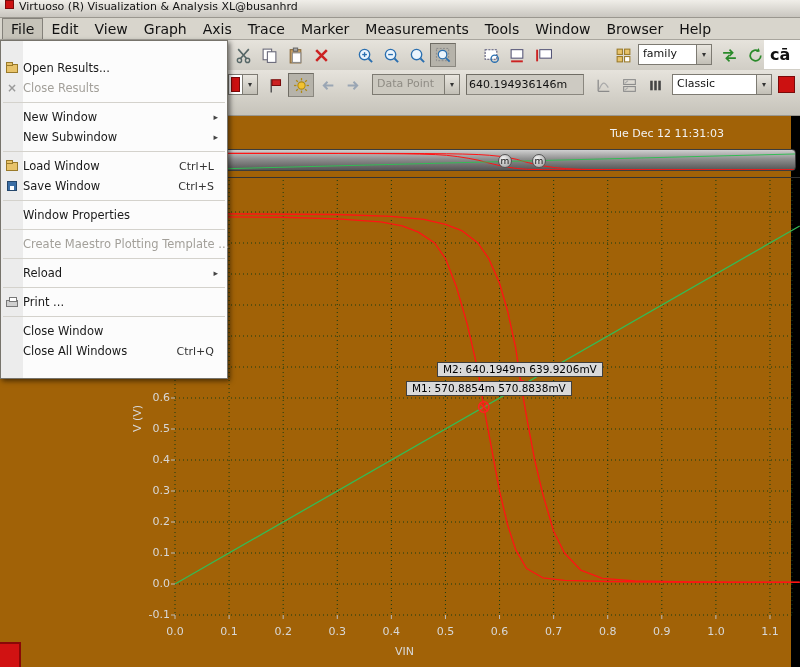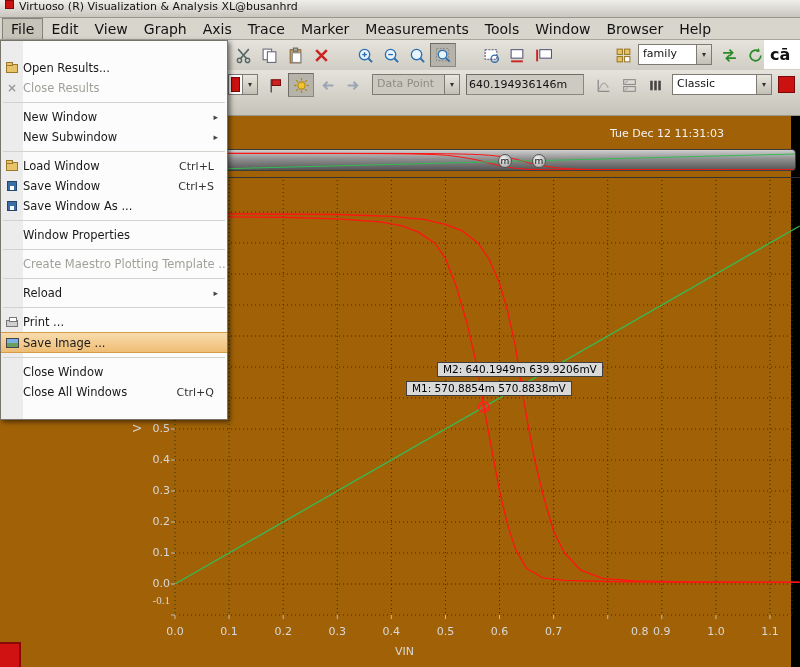--- a/index.html
+++ b/index.html
@@ -380,30 +380,30 @@
       </svg>
 
     <div id="tick-layer">
         <div class="ytick" style="top: 291px;">0.6</div>
         <div class="ytick" style="top: 322px;">0.5</div>
         <div class="ytick" style="top: 353px;">0.4</div>
         <div class="ytick" style="top: 384px;">0.3</div>
         <div class="ytick" style="top: 415px;">0.2</div>
         <div class="ytick" style="top: 446px;">0.1</div>
         <div class="ytick" style="top: 477px;">0.0</div>
-        <div class="ytick" style="top: 493px; font-family: Liberation Serif, serif;">-0.1</div>
+        <div class="ytick" style="top: 508px;">-0.1</div>
         <div class="xtick" style="left: 159px;">0.0</div>
         <div class="xtick" style="left: 213.09px;">0.1</div>
         <div class="xtick" style="left: 267.18px;">0.2</div>
         <div class="xtick" style="left: 321.27px;">0.3</div>
         <div class="xtick" style="left: 375.36px;">0.4</div>
         <div class="xtick" style="left: 429.45px;">0.5</div>
         <div class="xtick" style="left: 483.54px;">0.6</div>
         <div class="xtick" style="left: 537.63px;">0.7</div>
-        <div class="xtick" style="left: 591.72px; margin-left: 32px;">0.8</div>
+        <div class="xtick" style="left: 591.72px;">0.8</div>
         <div class="xtick" style="left: 645.81px;">0.9</div>
         <div class="xtick" style="left: 699.9px;">1.0</div>
         <div class="xtick" style="left: 753.99px;">1.1</div>
       </div>
 
     <div class="ylabel">V (V)</div>
     <div class="xlabel">VIN</div>
 
     <div class="mlabel" style="left:437px;top:262px">M2: 640.1949m 639.9206mV</div>
     <div class="mlabel" style="left:406px;top:281px">M1: 570.8854m 570.8838mV</div>
@@ -443,26 +443,20 @@
         <span class="fm-label">Load Window</span>
         <span class="fm-shortcut">Ctrl+L</span>
       </div>
       <div class="fm-item">
         <span class="fm-icon">
           <span class="icon-floppy"></span>
         </span>
         <span class="fm-label">Save Window</span>
         <span class="fm-shortcut">Ctrl+S</span>
       </div>
-      <div class="fm-item">
-        <span class="fm-icon">
-          <span class="icon-floppy"></span>
-        </span>
-        <span class="fm-label">Save Window As ...</span>
-      </div>
       <div class="menu-sep"></div>
       <div class="fm-item">
         <span class="fm-icon"></span>
         <span class="fm-label">Window Properties</span>
       </div>
       <div class="menu-sep"></div>
       <div class="fm-item disabled">
         <span class="fm-icon"></span>
         <span class="fm-label">Create Maestro Plotting Template ...</span>
       </div>
@@ -472,26 +466,20 @@
         <span class="fm-label">Reload</span>
         <span class="fm-arrow"></span>
       </div>
       <div class="menu-sep"></div>
       <div class="fm-item">
         <span class="fm-icon">
           <span class="icon-printer"></span>
         </span>
         <span class="fm-label">Print ...</span>
       </div>
-      <div class="fm-item highlighted">
-        <span class="fm-icon">
-          <span class="icon-image"></span>
-        </span>
-        <span class="fm-label">Save Image ...</span>
-      </div>
       <div class="menu-sep"></div>
       <div class="fm-item">
         <span class="fm-icon"></span>
         <span class="fm-label">Close Window</span>
       </div>
       <div class="fm-item">
         <span class="fm-icon"></span>
         <span class="fm-label">Close All Windows</span>
         <span class="fm-shortcut">Ctrl+Q</span>
       </div>

